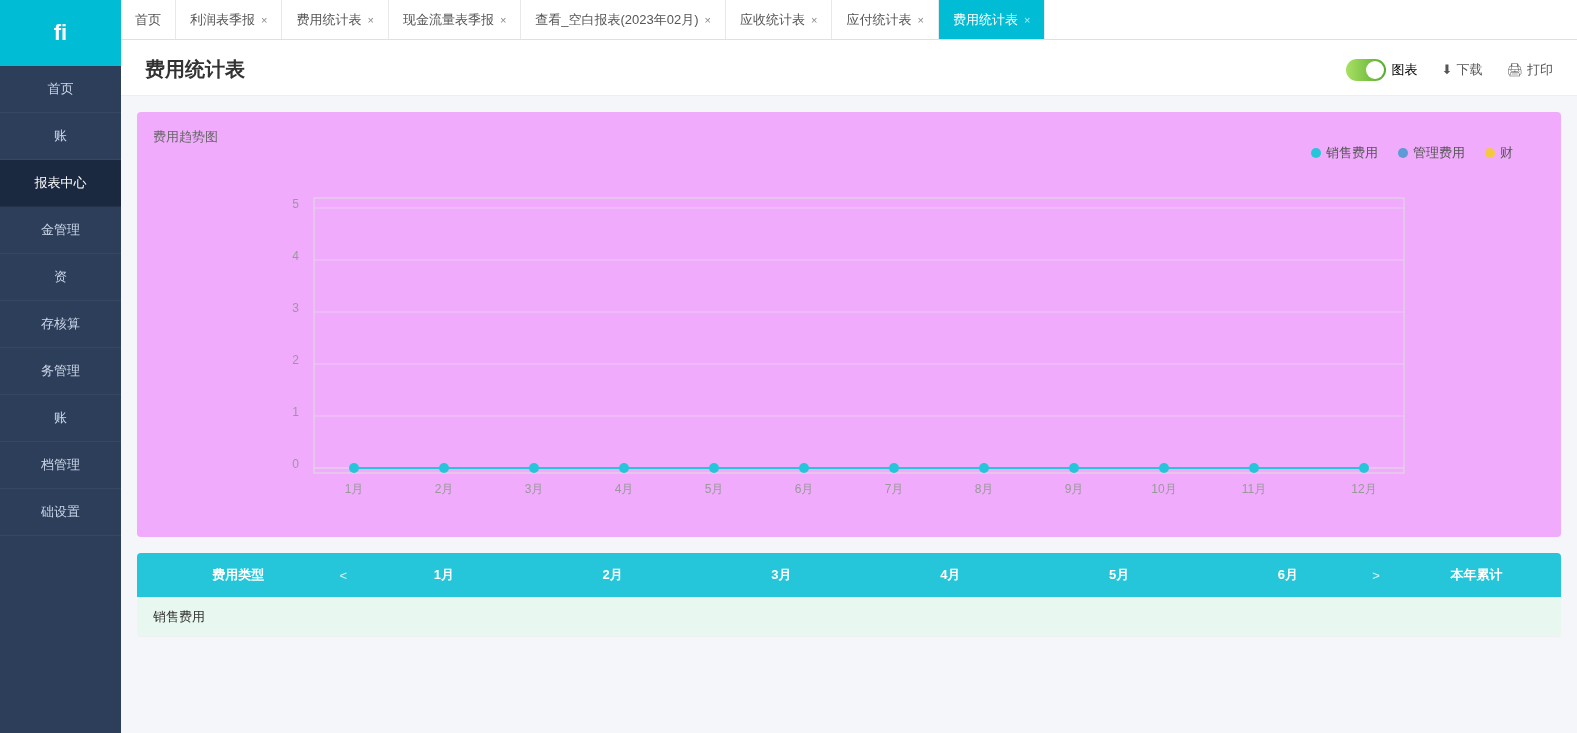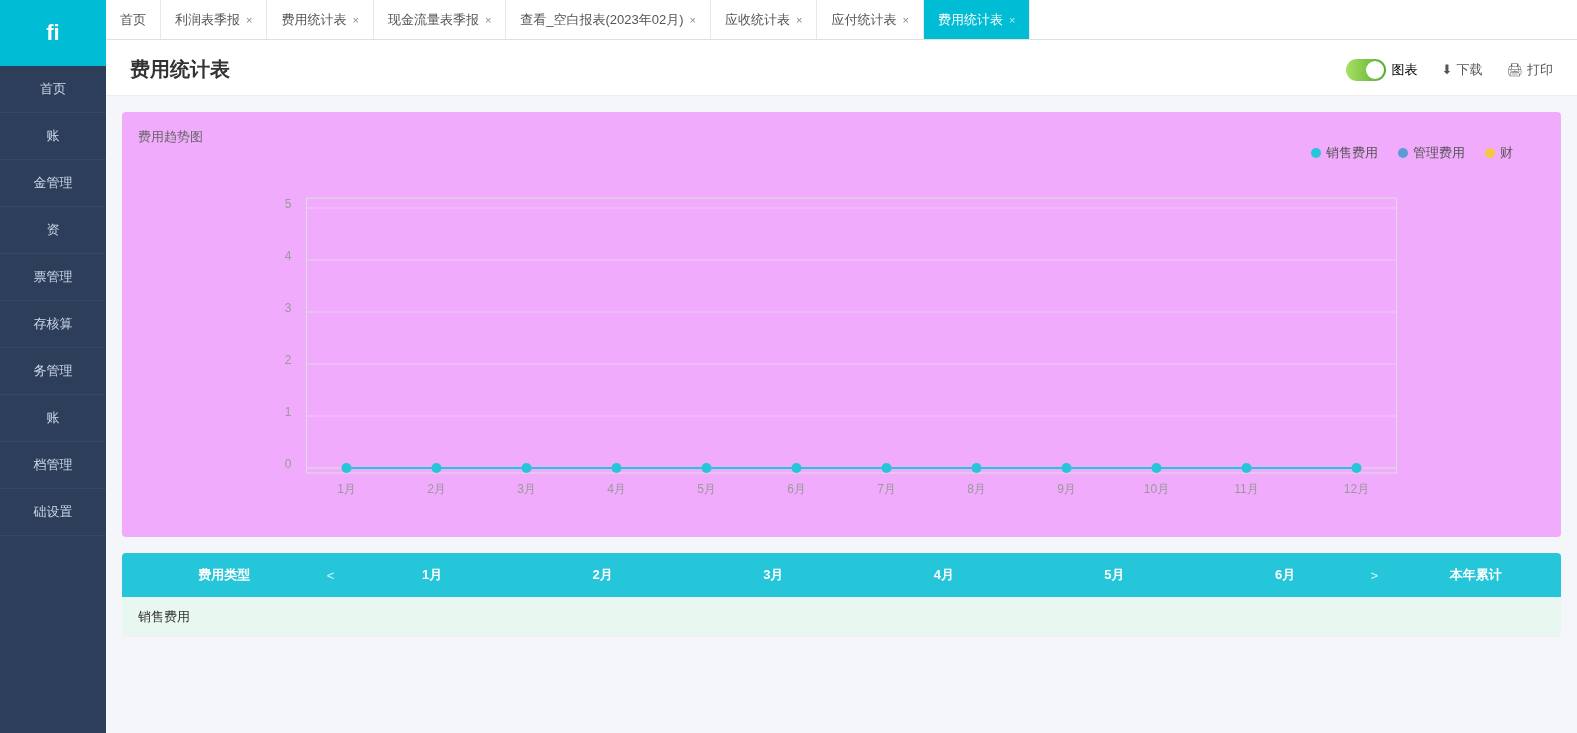--- a/index.html
+++ b/index.html
@@ -1,20 +1,20 @@
 <!DOCTYPE html>
 <html><head>
   <meta charset="utf-8">
   <style>
     * { box-sizing: border-box; margin: 0; padding: 0; }
     body { font-family: 'Microsoft YaHei', Arial, sans-serif; background: #f0f2f5; display: flex; height: 733px; overflow: hidden; font-size: 13px; }
 
     
     .sidebar {
-      width: 106px;
+      width: 121px;
       background: #2c3e5a;
       display: flex;
       flex-direction: column;
       flex-shrink: 0;
       height: 100%;
       overflow: hidden;
     }
     .sidebar-logo {
       background: #00bcd4;
       height: 66px;
@@ -230,23 +230,23 @@
       color: #333;
     }
   </style>
 </head>
 <body>
 
 <div class="sidebar">
   <div class="sidebar-logo">fi</div>
   <div class="sidebar-item">首页</div>
   <div class="sidebar-item">账</div>
+  <div class="sidebar-item active">报表中心</div>
   <div class="sidebar-item">金管理</div>
   <div class="sidebar-item">资</div>
-  <div class="sidebar-item">票管理</div>
   <div class="sidebar-item">存核算</div>
   <div class="sidebar-item">务管理</div>
   <div class="sidebar-item">账</div>
   <div class="sidebar-item">档管理</div>
   <div class="sidebar-item">础设置</div>
 </div>
 
 <div class="main">
 
   <div class="tab-bar">

